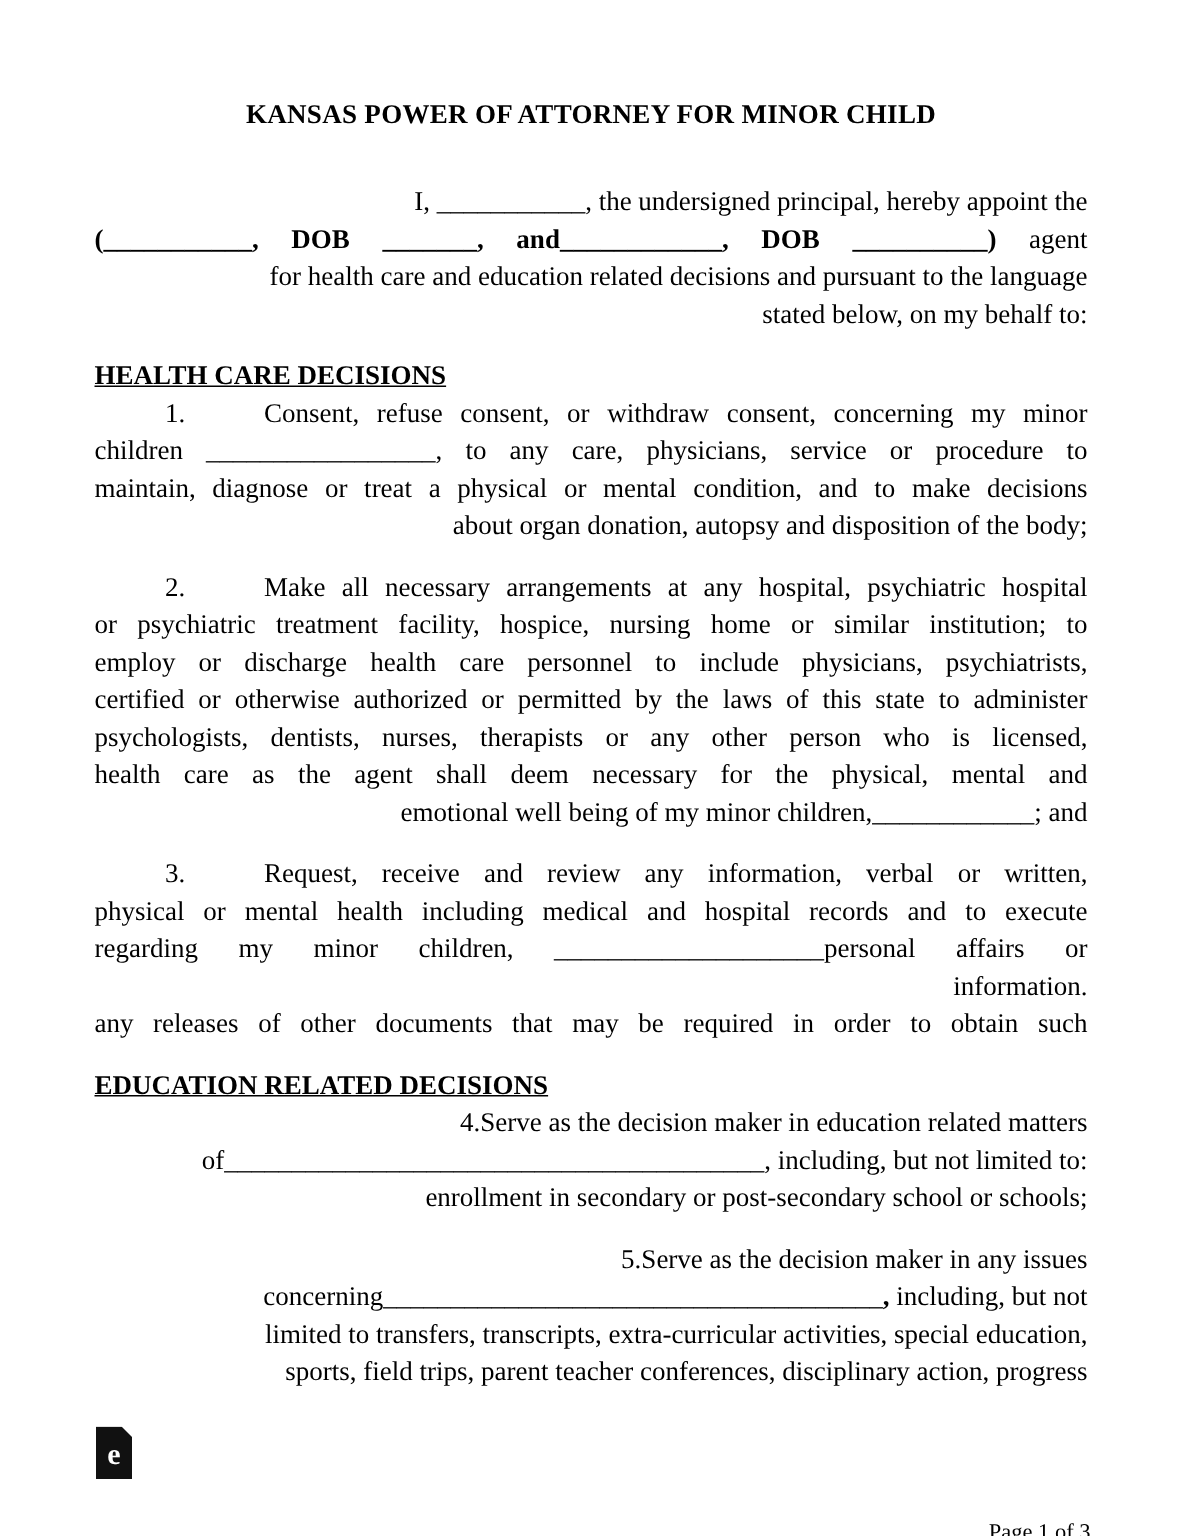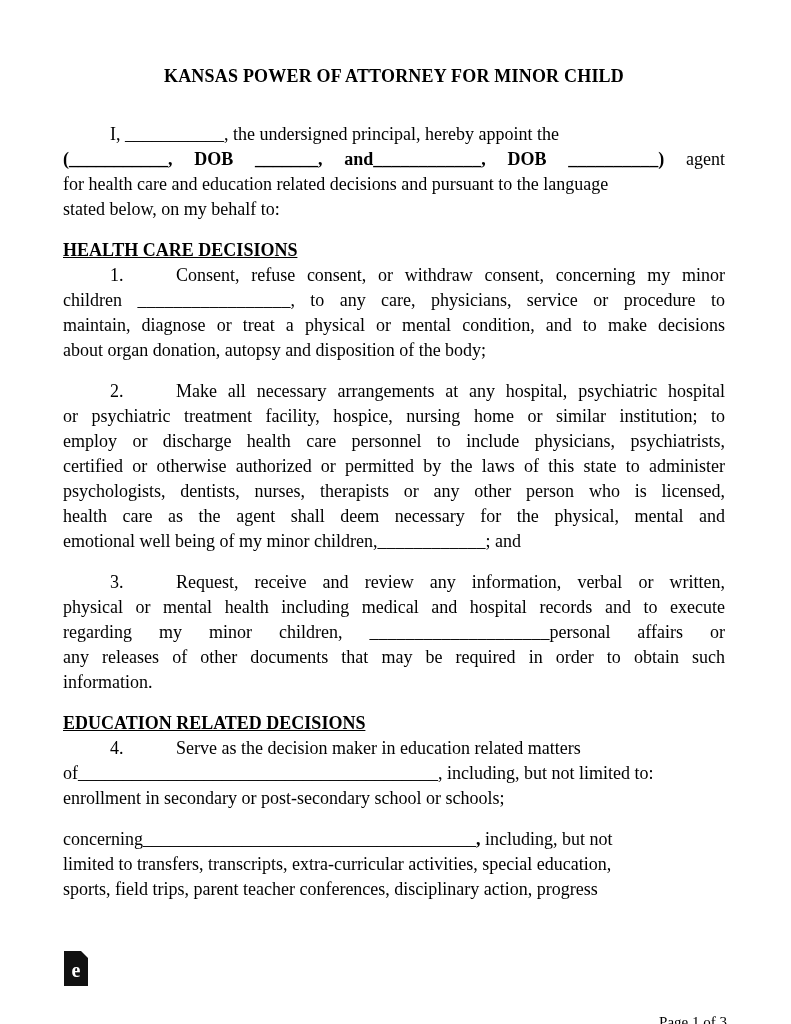--- a/index.html
+++ b/index.html
@@ -28,21 +28,21 @@
     margin: 0 0 33px 0;
   }
   .heading {
     font-weight: bold;
     text-decoration: underline;
     margin-top: 16px;
   }
   .para { margin-top: 16px; }
   .heading + .para { margin-top: 0; }
   .content > :first-child { margin-top: 0; }
-  .line { text-align: left; }
+  .line { text-align: right; }
   .line.fill { text-align: justify; text-align-last: justify; }
   .line.indent { padding-left: 47px; }
   .bold { font-weight: bold; }
   .numcell { display: inline-block; }
   .footer-logo {
     position: absolute;
     left: 64px;
     top: 951px;
     width: 24px;
     height: 35px;
@@ -92,30 +92,31 @@
         <div class="line fill"><span>employ or discharge health care personnel to include physicians, psychiatrists,</span></div>
         <div class="line fill"><span>certified or otherwise authorized or permitted by the laws of this state to administer</span></div>
         <div class="line fill"><span>psychologists, dentists, nurses, therapists or any other person who is licensed,</span></div>
         <div class="line fill"><span>health care as the agent shall deem necessary for the physical, mental and</span></div>
         <div class="line"><span>emotional well being of my minor children,____________; and</span></div>
       </div>
       <div class="para">
         <div class="line fill indent"><span class="numcell" style="width: 66px;">3.</span><span>Request, receive and review any information, verbal or written,</span></div>
         <div class="line fill"><span>physical or mental health including medical and hospital records and to execute</span></div>
         <div class="line fill"><span>regarding my minor children, ____________________personal affairs or</span></div>
+        <div class="line"><span>information.</span></div>
         <div class="line fill"><span>any releases of other documents that may be required in order to obtain such</span></div>
-        <div class="line"><span>information.</span></div>
       </div>
       <div class="heading">EDUCATION RELATED DECISIONS</div>
       <div class="para">
         <div class="line indent"><span class="numcell" style="width: 66px;">4.</span><span>Serve as the decision maker in education related matters</span></div>
         <div class="line"><span>of________________________________________, including, but not limited to:</span></div>
         <div class="line"><span>enrollment in secondary or post-secondary school or schools;</span></div>
       </div>
       <div class="para">
+        <div class="line indent"><span class="numcell" style="width: 66px;">5.</span><span>Serve as the decision maker in any issues</span></div>
         <div class="line"><span>concerning_____________________________________</span><span class="bold">,</span><span> including, but not</span></div>
         <div class="line"><span>limited to transfers, transcripts, extra-curricular activities, special education,</span></div>
         <div class="line"><span>sports, field trips, parent teacher conferences, disciplinary action, progress</span></div>
       </div>
     </div>
 
   <div class="footer-logo">
     <span class="logo-letter">e</span>
   </div>
   <div class="footer-page">Page 1 of 3</div>

